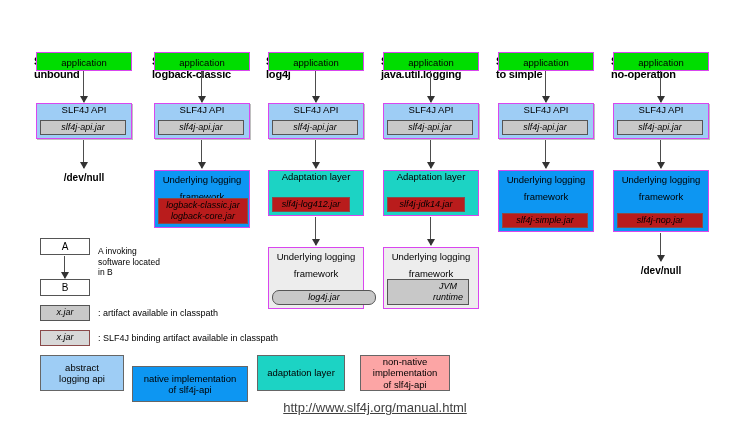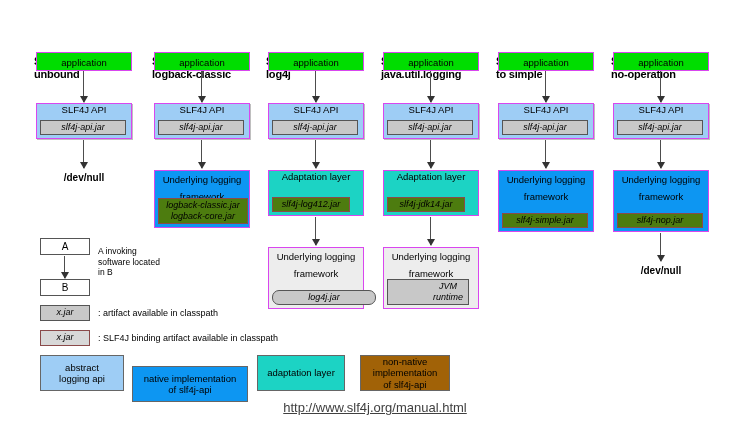--- a/index.html
+++ b/index.html
@@ -67,21 +67,21 @@
     left:3px;bottom:3px;
     box-sizing:border-box;
     background:#c8c8c8;
     border:1px solid #555;
     font-style:italic;
     font-size:9px;line-height:11px;
     text-align:center;
     padding:1px 4px;
     white-space:pre-line;
   }
-  .jar.binding{border:1px solid #8a4a4a;background:#4d7c0f;}
+  .jar.binding{border:1px solid #8a4a4a;background:#b91c1c;}
 
   
   .arrow{
     position:absolute;
     width:1px;
     background:#4d4d4d;
   }
   .arrow:after{
     content:"";
     position:absolute;
@@ -309,21 +309,21 @@
       <span>abstract
 logging api</span>
     </div>
     <div class="swatch" style="left:132px;top:355px;width:116px;height:36px;background:#0d96f2;margin-top:11px;">
       <span>native implementation
 of slf4j-api</span>
     </div>
     <div class="swatch" style="left:257px;top:355px;width:88px;height:36px;background:#1cd3c4;">
       <span>adaptation layer</span>
     </div>
-    <div class="swatch" style="left:360px;top:355px;width:90px;height:36px;background:#a16207;">
+    <div class="swatch" style="left:360px;top:355px;width:90px;height:36px;background:#fca5a5;">
       <span>non-native
 implementation
 of slf4j-api</span>
     </div>
   </div>
 
   <div class="url" style="top:400px;">http://www.slf4j.org/manual.html</div>
 
 </div>
 

